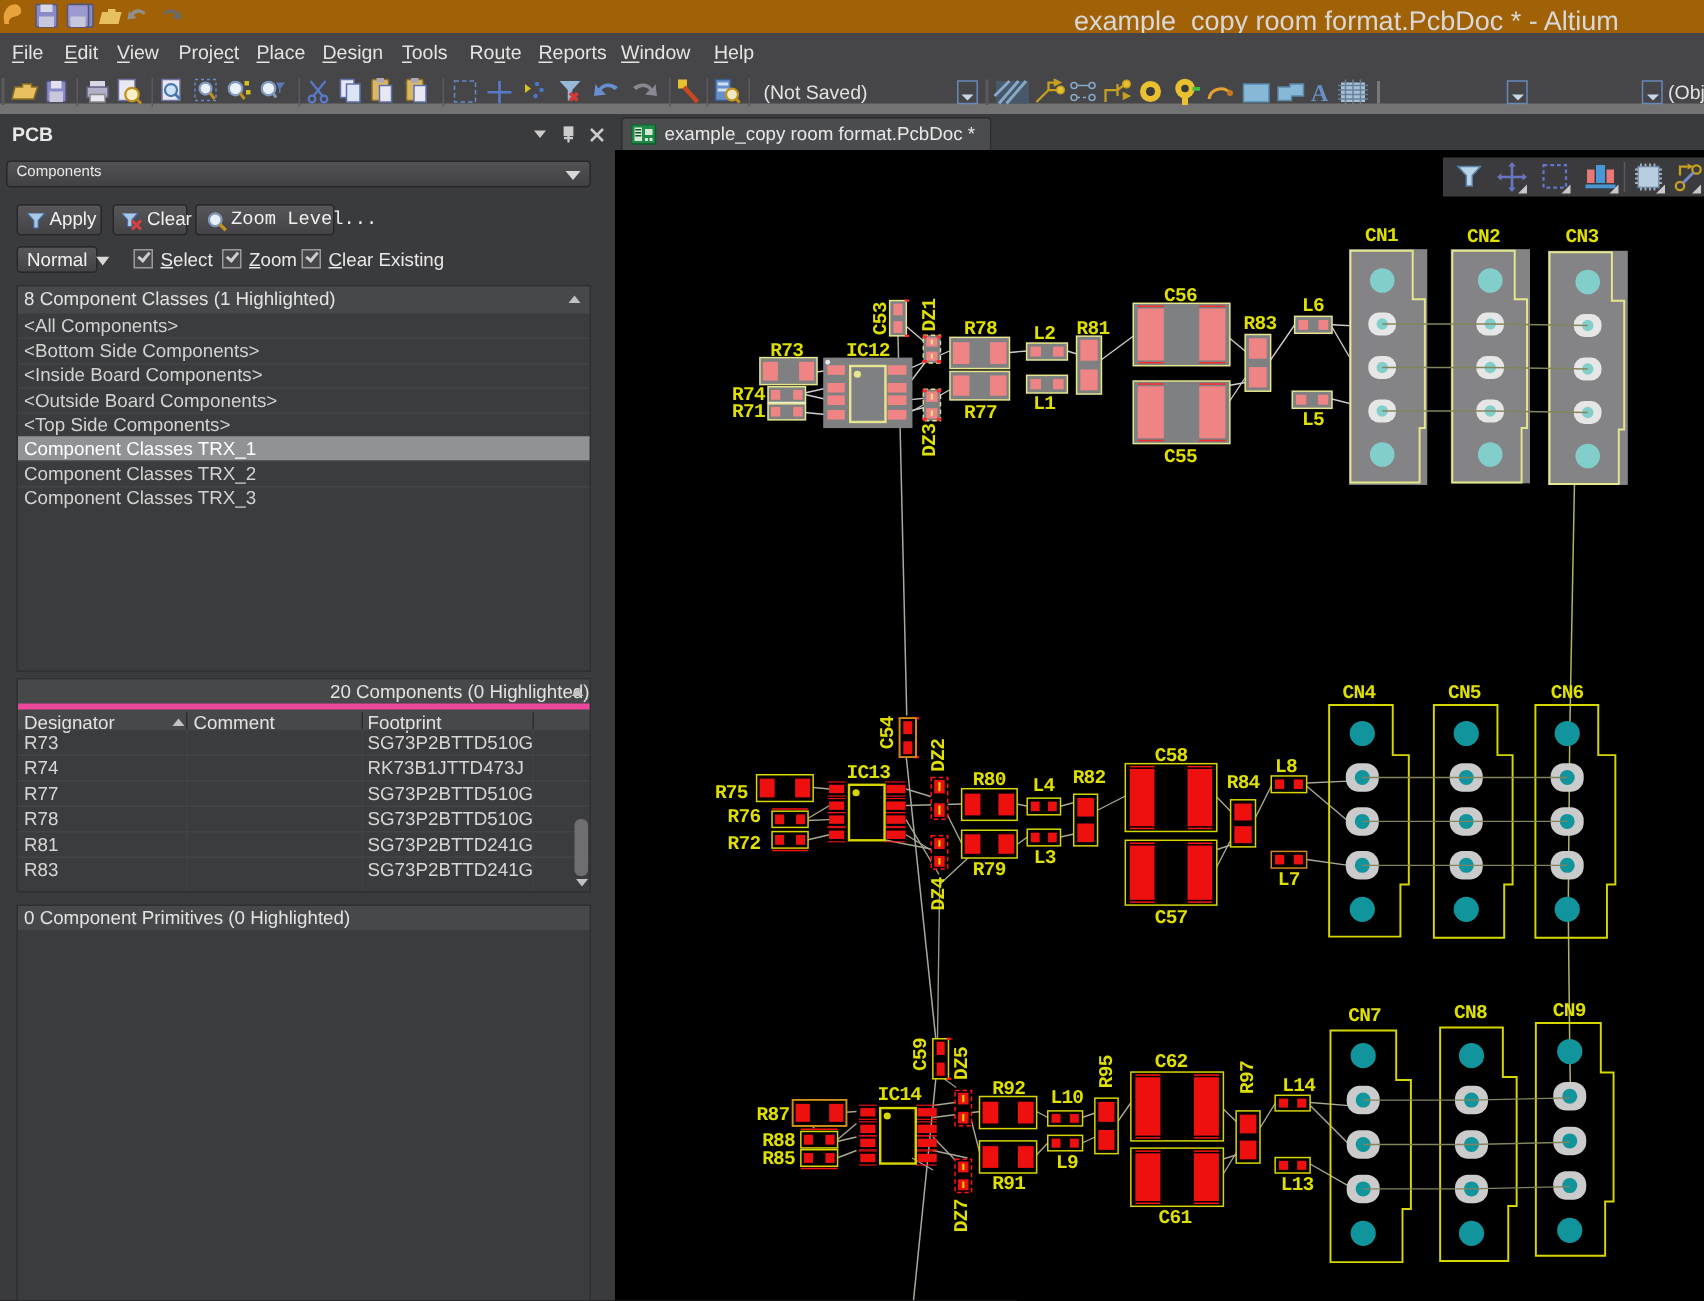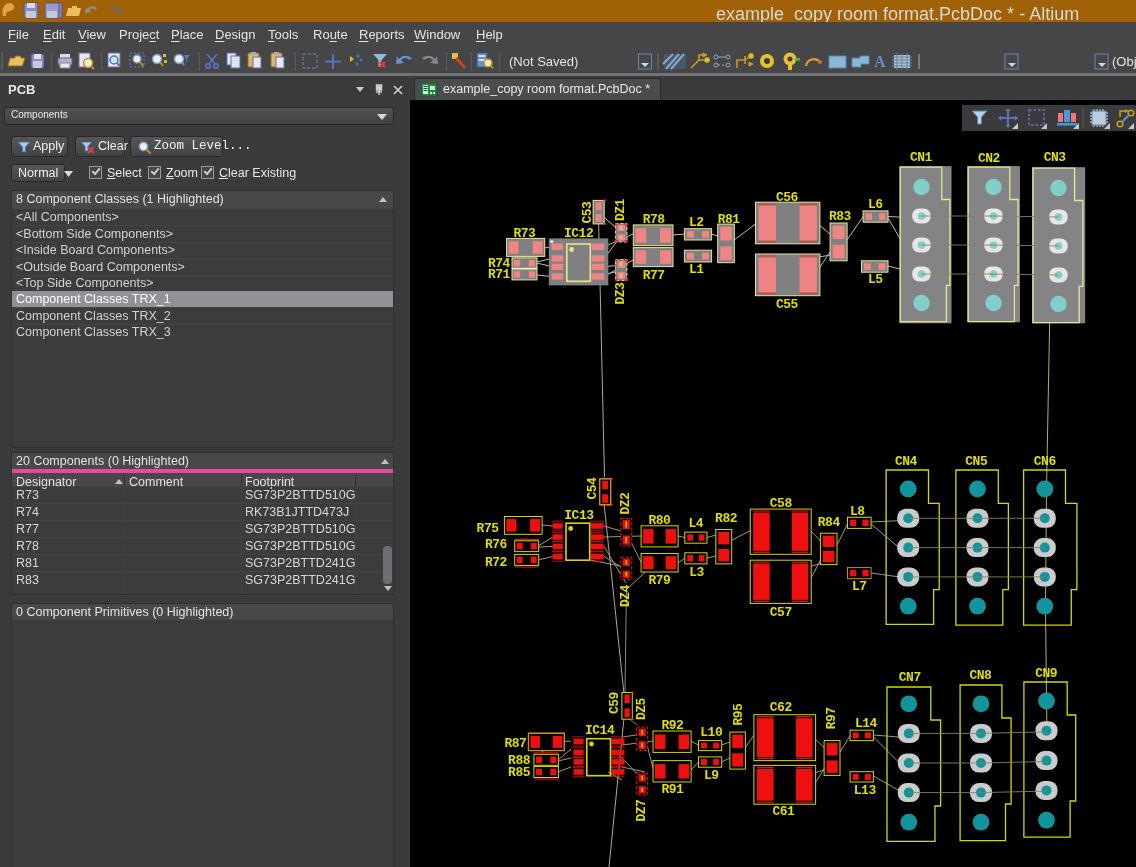--- a/index.html
+++ b/index.html
@@ -4,21 +4,21 @@
 body { width:1136px; height:867px; overflow:hidden; font-family:"Liberation Sans",sans-serif;
        background:#3a3b3d; position:relative; }
 .abs { position:absolute; }
 .titlebar { left:0; top:0; width:1136px; height:22px; background:#a16207; color:#d8d8d8;
   font-size:18px; }
 .menubar { left:0; top:22px; width:1136px; height:26px; background:#464649; color:#e4e4e4;
   font-size:13px; }
 .menubar span { position:absolute; top:5px; }
 .menubar u { text-decoration:underline; text-underline-offset:2px; }
 .toolbar { left:0; top:48px; width:1136px; height:28px; background:#464649;
-  border-bottom:3px solid #737373; }
+  border-bottom:7px solid #737373; }
 .side { left:0; top:76px; width:410px; height:791px; background:#3a3b3d; }
 .canvasstrip { left:410px; top:76px; width:726px; height:24px; background:#3a3b3d;text-align:center; }
 .canvas { left:410px; top:100px; width:726px; height:767px; background:#000; }
 .tab { position:absolute; left:4px; top:2px; height:22px; background:#4b4c4e;
   border:1px solid #2c2c2e; border-bottom:none; border-radius:3px 3px 0 0; color:#e8e8e8;
   font-size:12.5px; padding:3px 10px 0 28px; }
 .pcbhdr { position:absolute; left:8px; top:6px; font-size:13px; font-weight:bold; color:#e8e8e8; }
 .drop { position:absolute; left:4px; top:31px; width:390px; height:18px; border:1px solid #28282a;
   border-radius:3px; background:linear-gradient(#525255,#414144); color:#e8e8e8; font-size:10px;
   padding:1px 6px; }
@@ -319,21 +319,21 @@
     <div class="li" style="border-top:none">&lt;All Components&gt;</div>
     <div class="li">&lt;Bottom Side Components&gt;</div>
     <div class="li">&lt;Inside Board Components&gt;</div>
     <div class="li">&lt;Outside Board Components&gt;</div>
     <div class="li">&lt;Top Side Components&gt;</div>
     <div class="li hl">Component Classes TRX_1</div>
     <div class="li">Component Classes TRX_2</div>
     <div class="li">Component Classes TRX_3</div>
   </div>
 
-  <div class="grid" style="top:376px;height:143px;">
+  <div class="grid" style="top:376px;height:143px;text-align:right;">
     <div class="ghdr">20 Components (0 Highlighted)
       <div class="tri-up" style="position:absolute;right:4px;top:6px"></div></div>
     <div class="gcols">
       <div style="left:4px">Designator</div>
       <div class="tri-up" style="left:103px;top:6px"></div>
       <div class="vsep" style="left:112px"></div>
       <div style="left:117px">Comment</div>
       <div class="vsep" style="left:229px"></div>
       <div style="left:233px">Footprint</div>
       <div class="vsep" style="left:343px"></div>

